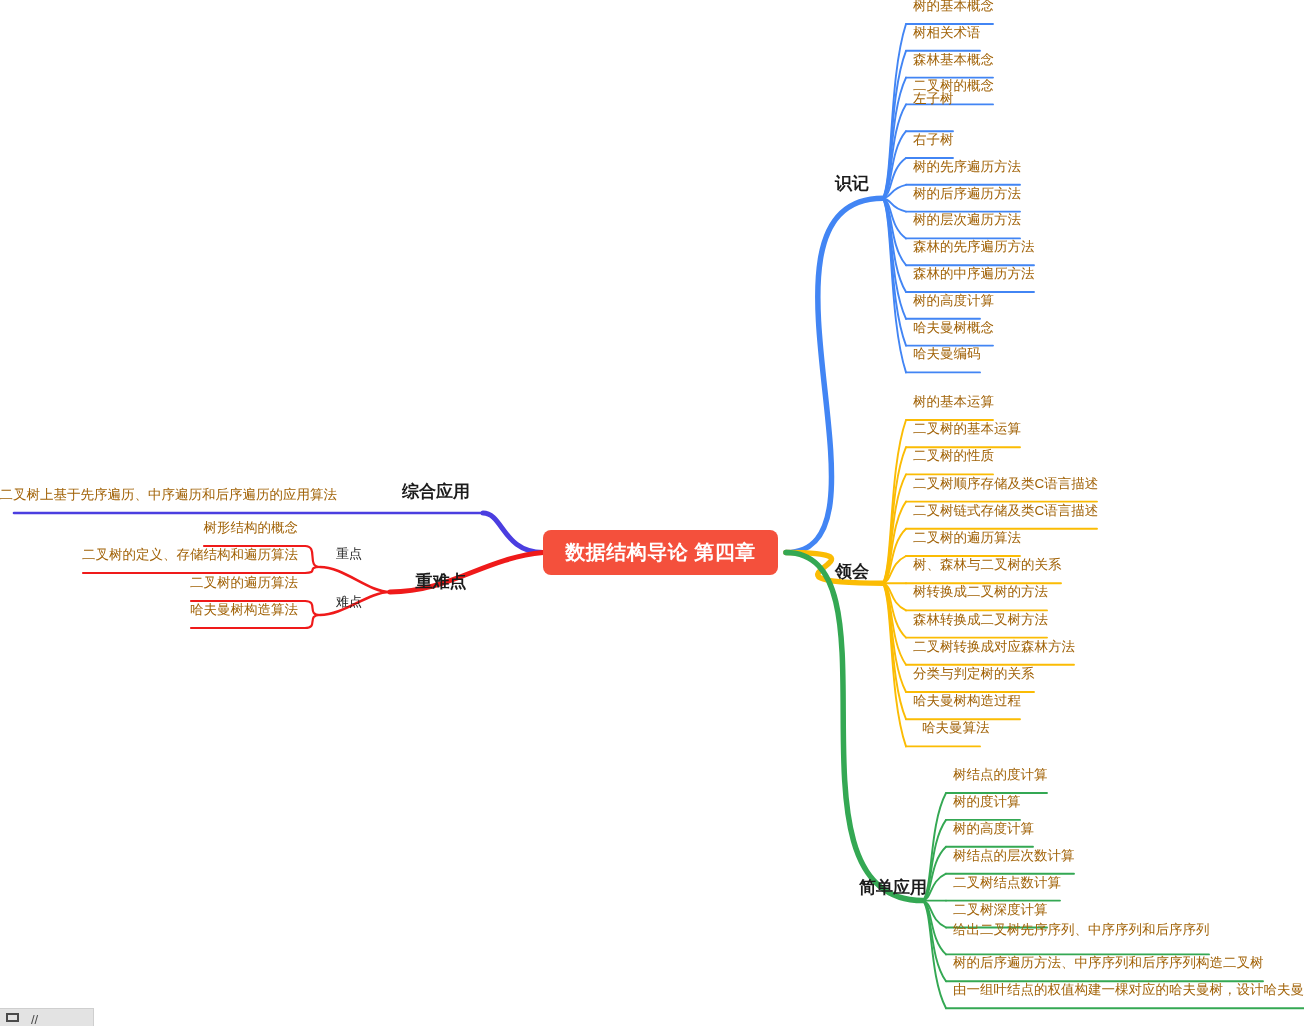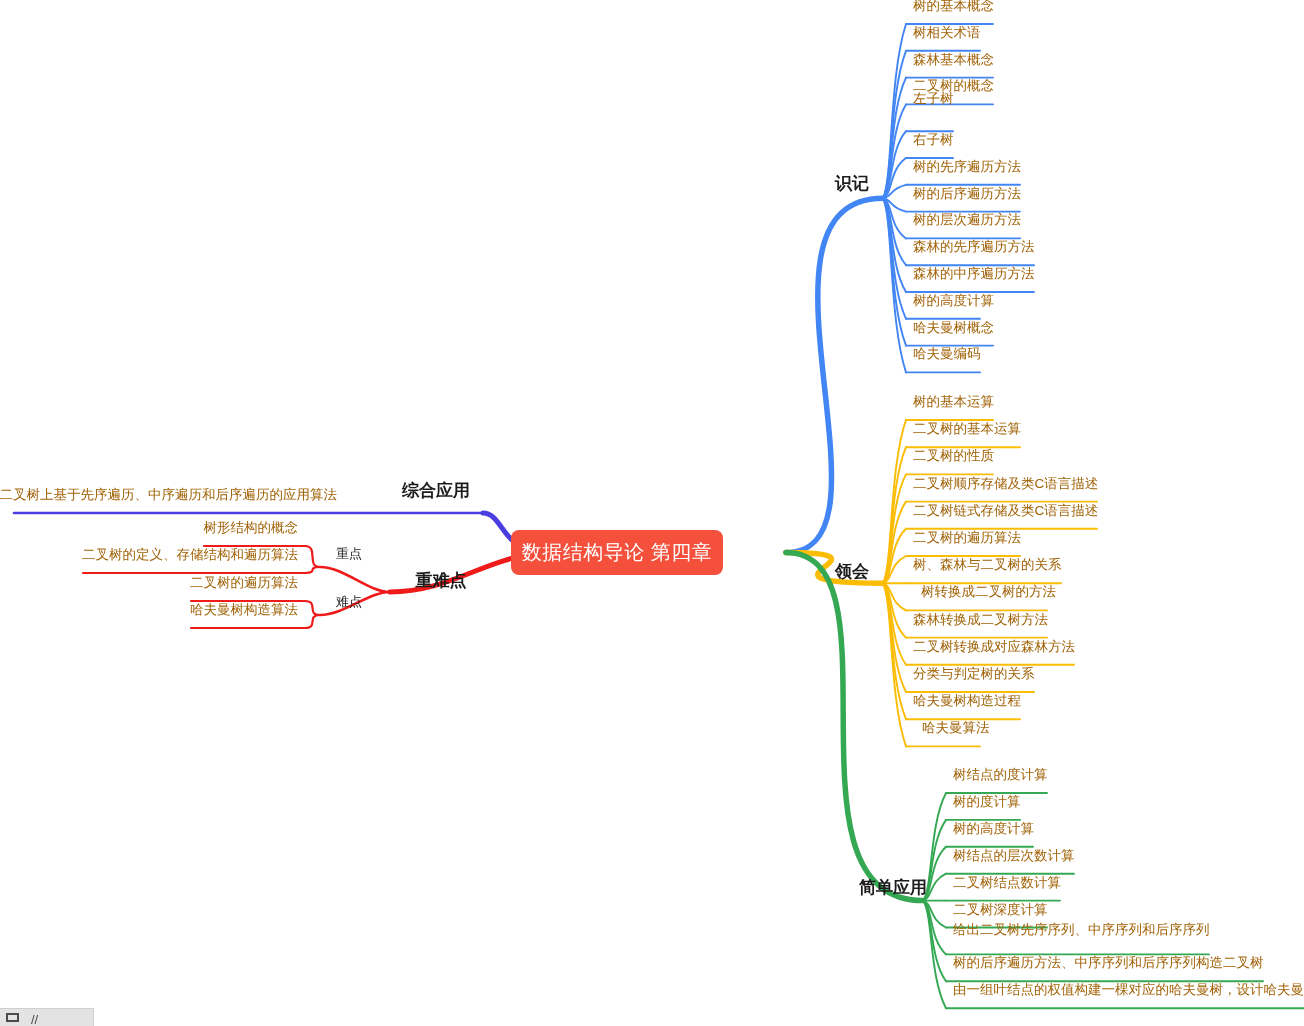--- a/index.html
+++ b/index.html
@@ -18,47 +18,47 @@
   #wires {
     position: absolute;
     left: 0; top: 0;
     width: 1304px; height: 1026px;
     pointer-events: none;
   }
 
   
   .root-node {
     position: absolute;
-    left: 511px; top: 530px;
-    width: 212px; height: 45px;
+    left: 543px; top: 530px;
+    width: 235px; height: 45px;
     background: #f4503c;
     border-radius: 8px;
     display: flex;
     align-items: center;
     justify-content: center;
     color: #ffffff;
     font-size: 20px;
-    font-weight: normal;
+    font-weight: bold;
     letter-spacing: 0.5px;
     white-space: nowrap;
     z-index: 6;
   }
 
   
   .branch-label {
     position: absolute;
     font-size: 17px;
     font-weight: bold;
     color: #1c1c1c;
     white-space: nowrap;
     z-index: 5;
     line-height: 1;
   }
   .branch-label.right { transform: translate(-50%, -100%); }
-  .branch-label.left  { transform: translate(-50%, -100%); font-family: Liberation Mono, monospace; }
+  .branch-label.left  { transform: translate(-50%, -100%); }
 
   
   .sub-label {
     position: absolute;
     font-size: 13px;
     color: #1c1c1c;
     white-space: nowrap;
     z-index: 5;
     line-height: 1;
     transform: translate(-50%, -100%);
@@ -220,21 +220,21 @@
       <div class="leaf right" style="left: 910px; top: 343.6px;">哈夫曼树概念</div>
       <div class="leaf right" style="left: 910px; top: 370.4px;">哈夫曼编码</div>
       <div class="branch-label right" style="left: 852px; top: 580px;">领会</div>
       <div class="leaf right" style="left: 910px; top: 418px;">树的基本运算</div>
       <div class="leaf right" style="left: 910px; top: 445.2px;">二叉树的基本运算</div>
       <div class="leaf right" style="left: 910px; top: 472.4px;">二叉树的性质</div>
       <div class="leaf right" style="left: 910px; top: 499.6px;">二叉树顺序存储及类C语言描述</div>
       <div class="leaf right" style="left: 910px; top: 526.8px;">二叉树链式存储及类C语言描述</div>
       <div class="leaf right" style="left: 910px; top: 554px;">二叉树的遍历算法</div>
       <div class="leaf right" style="left: 910px; top: 581.2px;">树、森林与二叉树的关系</div>
-      <div class="leaf right" style="left: 910px; top: 608.4px; margin-left: 8px;">树转换成二叉树的方法</div>
+      <div class="leaf right" style="left: 910px; top: 608.4px;">树转换成二叉树的方法</div>
       <div class="leaf right" style="left: 910px; top: 635.6px;">森林转换成二叉树方法</div>
       <div class="leaf right" style="left: 910px; top: 662.8px;">二叉树转换成对应森林方法</div>
       <div class="leaf right" style="left: 910px; top: 690px;">分类与判定树的关系</div>
       <div class="leaf right" style="left: 910px; top: 717px;">哈夫曼树构造过程</div>
       <div class="leaf right" style="left: 910px; top: 744.4px; margin-left: 9px;">哈夫曼算法</div>
       <div class="branch-label right" style="left: 893px; top: 896px;">简单应用</div>
       <div class="leaf right" style="left: 950px; top: 791px;">树结点的度计算</div>
       <div class="leaf right" style="left: 950px; top: 817.9px;">树的度计算</div>
       <div class="leaf right" style="left: 950px; top: 844.8px;">树的高度计算</div>
       <div class="leaf right" style="left: 950px; top: 871.7px;">树结点的层次数计算</div>

